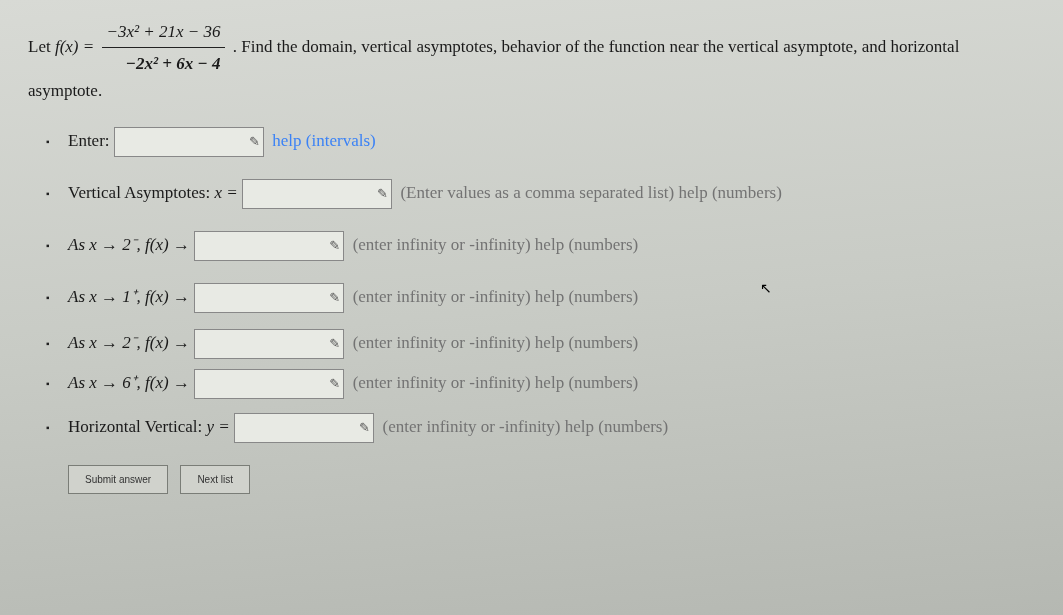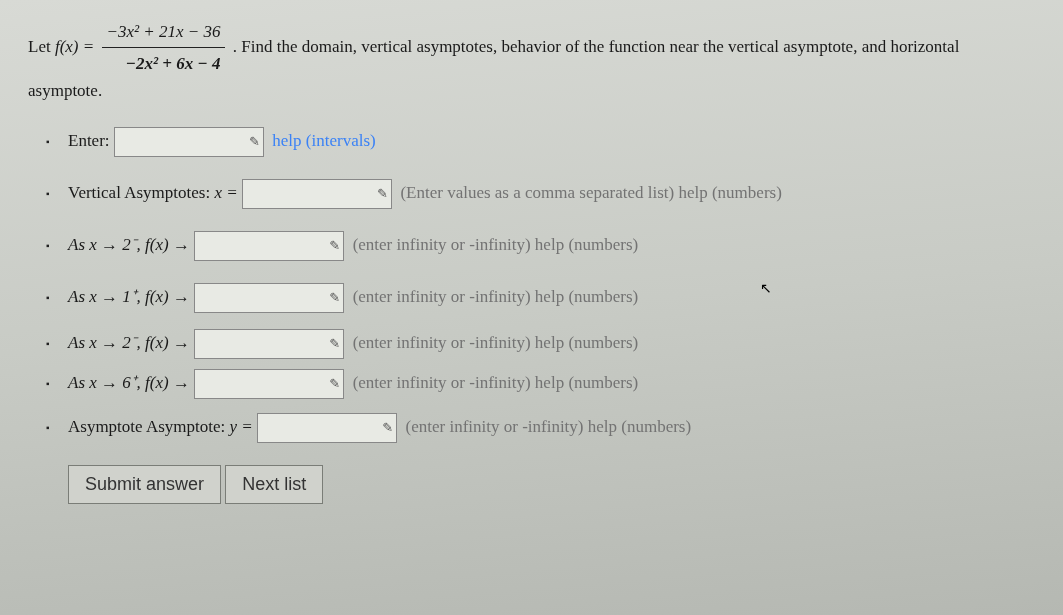--- a/index.html
+++ b/index.html
@@ -92,24 +92,25 @@
     }
     .buttons {
       margin-top: 10px;
       padding-left: 40px;
     }
     .btn {
       display: inline-block;
       border: 1px solid #7a7d77;
       background: #d0d2cc;
       padding: 8px 16px;
-      font-size: 18px;
+      font-size: 10px;
       font-family: Arial, sans-serif;
       color: #333;
       cursor: pointer;
+      margin-right: 8px;
     }
     .cursor-arrow {
       position: absolute;
       font-size: 14px;
       color: #000;
     }
   </style>
 </head>
 <body>
 
@@ -174,21 +175,21 @@
   <li>
     <span class="math">As x → 6⁺, f(x) →</span>
     <span class="input-wrap">
       <input type="text" class="answer-input w-med" style="">
       <span class="pencil-icon">✎</span>
     </span>
     &nbsp;<span class="hint">(enter infinity or -infinity) help (numbers)</span>
   </li>
 
   <li style="margin-top:-8px;">
-    <span>Asymptote Asymptote: </span>
+    <span>Horizontal Vertical: </span>
     <span class="math">y = </span>
     <span class="input-wrap">
       <input type="text" class="answer-input w-sm" style="">
       <span class="pencil-icon">✎</span>
     </span>
     &nbsp;<span class="hint">(enter infinity or -infinity) help (numbers)</span>
   </li>
 
 </ul>
 

